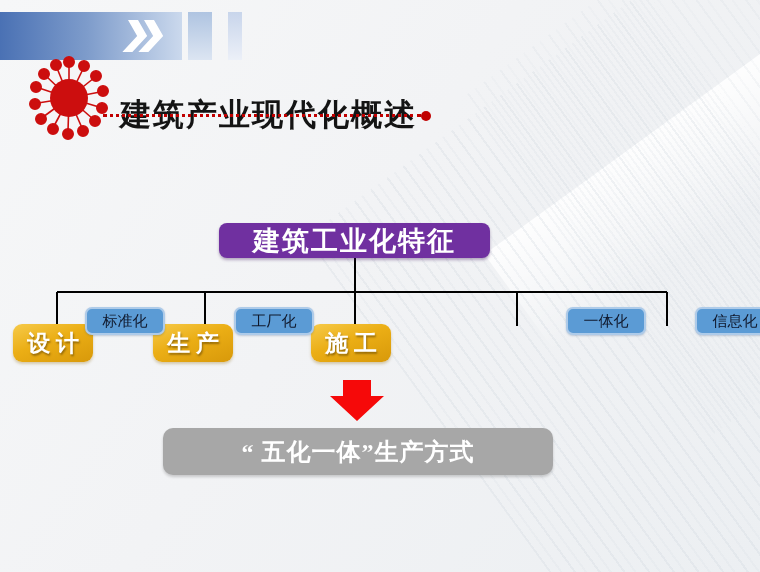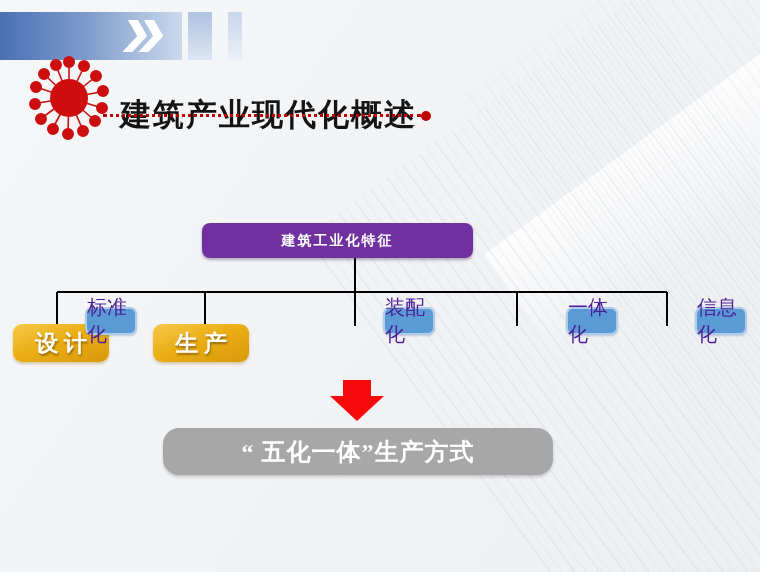--- a/index.html
+++ b/index.html
@@ -60,50 +60,50 @@
     border-top:3px dotted #C00000;
   }
   .dotted-end{
     position:absolute;left:421px;top:111px;width:10px;height:10px;
     border-radius:50%;background:#C00000;
   }
 
   
   .connectors{position:absolute;left:0;top:0;pointer-events:none;}
   .root-box{
-    position:absolute;left:202px;top:223px;width:271px;height:35px;
+    position:absolute;left:219px;top:223px;width:271px;height:35px;
     background:#7030A0;border-radius:8px;
     display:flex;align-items:center;justify-content:center;
-    color:#fff;font-weight:bold;font-size:14px;letter-spacing:2px;
+    color:#fff;font-weight:bold;font-size:27px;letter-spacing:2px;
     font-family:"Liberation Serif", serif;
     box-shadow:0 2px 3px rgba(60,20,90,.35);
   }
   .stage-box{
-    position:absolute;top:324px;width:96px;height:38px;
+    position:absolute;top:324px;width:80px;height:38px;
     background:linear-gradient(160deg,#F6CA4A 0%,#EBAE15 45%,#D8990A 100%);
     border-radius:9px;
     display:flex;align-items:center;justify-content:center;
     color:#fff;font-weight:bold;font-size:23px;
     font-family:"Liberation Serif", serif;
     text-shadow:1px 2px 2px rgba(90,60,0,.55);
     box-shadow:0 2px 3px rgba(140,100,0,.30);
   }
   .tag-box{
-    position:absolute;top:307px;width:52px;height:28px;
+    position:absolute;top:307px;width:80px;height:28px;
     background:#5B9BD5;border:2px solid #AECBE9;border-radius:7px;
     box-sizing:border-box;
     display:flex;align-items:center;justify-content:center;
-    color:#4c1d95;font-size:20px;
+    color:#0f172a;font-size:15px;
     font-family:"Liberation Serif", serif;
     box-shadow:0 1px 2px rgba(40,80,130,.25);
   }
   .down-arrow{position:absolute;left:330px;top:380px;}
   .result-box{
     position:absolute;left:163px;top:428px;width:390px;height:47px;
-    background:#A7A7A7;border-radius:16px;
+    background:#A7A7A7;border-radius:10px;
     display:flex;align-items:center;justify-content:center;
     color:#fff;font-weight:bold;font-size:24px;letter-spacing:1px;
     font-family:"Liberation Serif", serif;
     box-shadow:0 2px 3px rgba(0,0,0,.18);
   }
 </style>
 </head>
 <body>
 
 <div class="slide">
@@ -173,23 +173,24 @@
       <line x1="355" y1="292" x2="355" y2="326"></line>
       <line x1="517" y1="292" x2="517" y2="326"></line>
       <line x1="667" y1="292" x2="667" y2="326"></line>
     </g>
   </svg>
 
   <div class="root-box">建筑工业化特征</div>
 
   <div class="stage-box" style="left:13px">设 计</div>
   <div class="stage-box" style="left:153px">生 产</div>
+  <div class="stage-box" style="left:311px">施 工</div>
 
   <div class="tag-box" style="left:85px">标准化</div>
-  <div class="tag-box" style="left:383px">装配化</div>
+  <div class="tag-box" style="left:234px">工厂化</div>
   <div class="tag-box" style="left:566px">一体化</div>
   <div class="tag-box" style="left:695px">信息化</div>
 
   <svg class="down-arrow" width="54" height="41" viewBox="0 0 54 41">
     <polygon points="13,0 41,0 41,16 54,16 27,41 0,16 13,16" fill="#F60909"></polygon>
   </svg>
 
   <div class="result-box">“ 五化一体”生产方式</div>
 
 </div>

